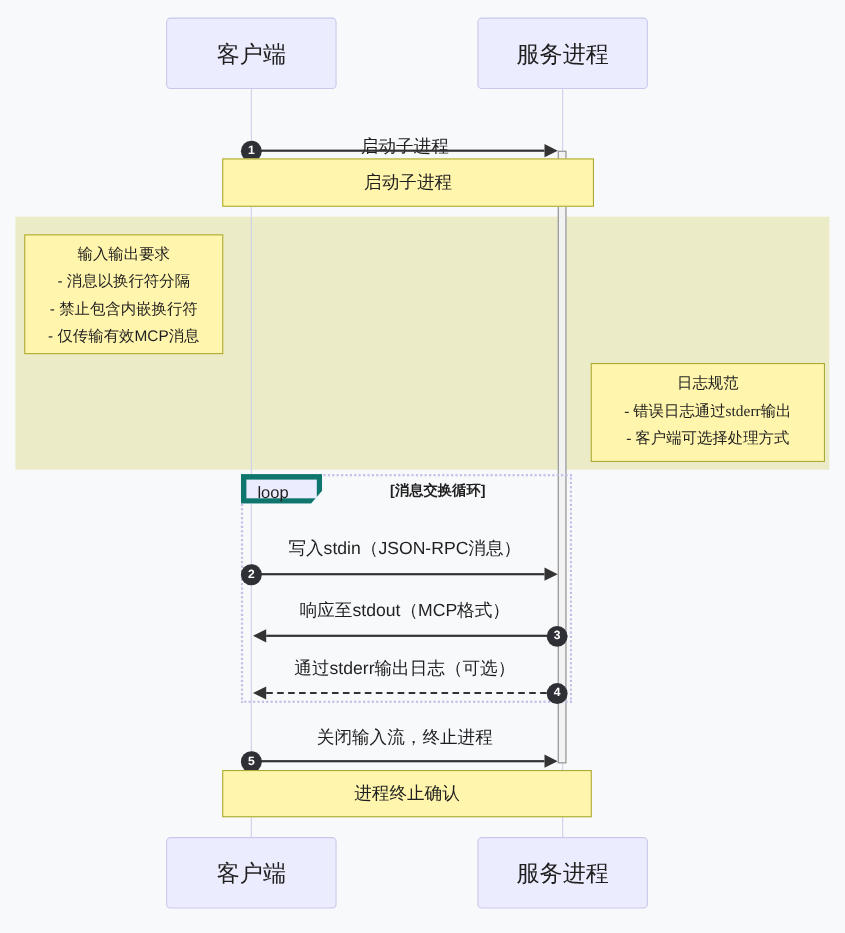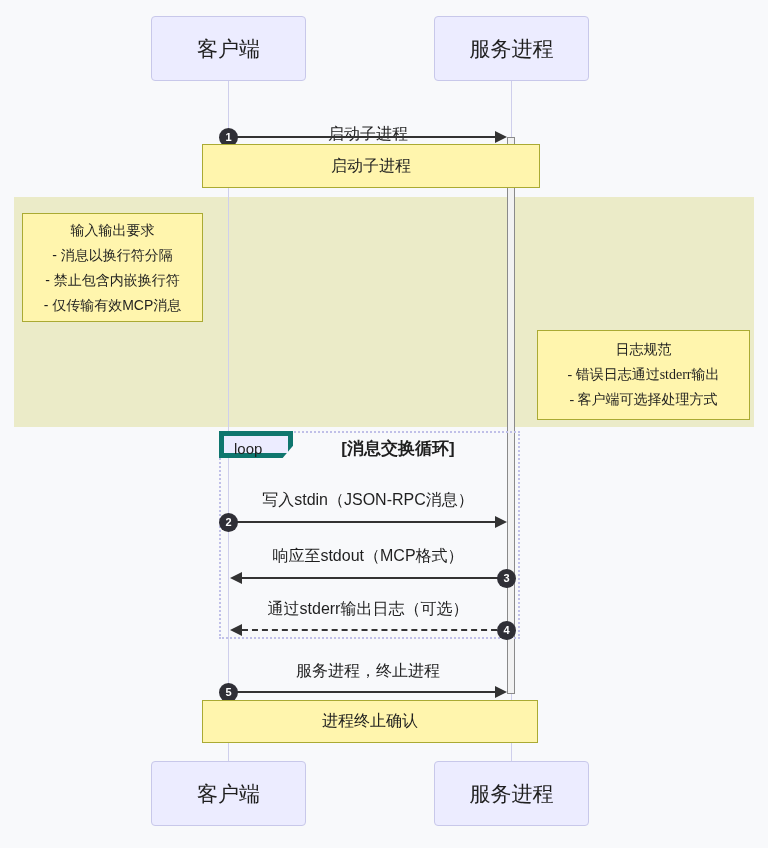--- a/index.html
+++ b/index.html
@@ -49,21 +49,21 @@
   .note-block{font-size:14px;line-height:25px;}
   .note-block.io{left:22px;top:213px;width:181px;height:109px;padding-top:4px;}
   .note-block.log{left:537px;top:330px;width:213px;height:90px;padding-top:6px;font-family:Liberation Serif, serif;}
   
   .loop-frame{left:219px;top:431px;width:301px;height:208px;border:2px dotted #c0c0e8;box-sizing:border-box;}
   .loop-tab{
     left:219px;top:431px;width:74px;height:27px;background:#ececff;border:5px solid #0f766e;
     box-sizing:border-box;font-size:15px;line-height:25px;padding-left:10px;
     clip-path:polygon(0 0,100% 0,100% 55%,86% 100%,0 100%);
   }
-  .loop-condition{left:293px;top:437px;width:210px;text-align:center;font-size:17px;font-weight:bold;}
+  .loop-condition{left:293px;top:437px;width:210px;text-align:center;font-size:13px;font-weight:bold;}
 </style>
 </head>
 <body>
 
 <div id="canvas">
 
   <div class="abs band"></div>
 
   <div class="abs lifeline client"></div>
   <div class="abs lifeline server"></div>
@@ -104,21 +104,21 @@
   <div class="abs msg-label" style="top:545px;">响应至stdout（MCP格式）</div>
   <div class="abs arrow-line" style="left:242px;top:577px;width:265px;"></div>
   <div class="abs head left" style="left:230px;top:572px;"></div>
   <div class="abs badge" style="left:497px;top:569px;">3</div>
 
   <div class="abs msg-label" style="top:598px;">通过stderr输出日志（可选）</div>
   <div class="abs arrow-line dashed" style="left:242px;top:629px;width:265px;"></div>
   <div class="abs head left" style="left:230px;top:624px;"></div>
   <div class="abs badge" style="left:497px;top:621px;">4</div>
 
-  <div class="abs msg-label" style="top:660px;">服务进程，终止进程</div>
+  <div class="abs msg-label" style="top:660px;">关闭输入流，终止进程</div>
   <div class="abs arrow-line" style="left:237px;top:691px;width:258px;"></div>
   <div class="abs head right" style="left:495px;top:686px;"></div>
   <div class="abs badge" style="left:219px;top:683px;">5</div>
 
   <div class="abs note banner termination">
       <span>进程终止确认</span>
     </div>
 
   <div class="abs actor top client">
       <span>客户端</span>

